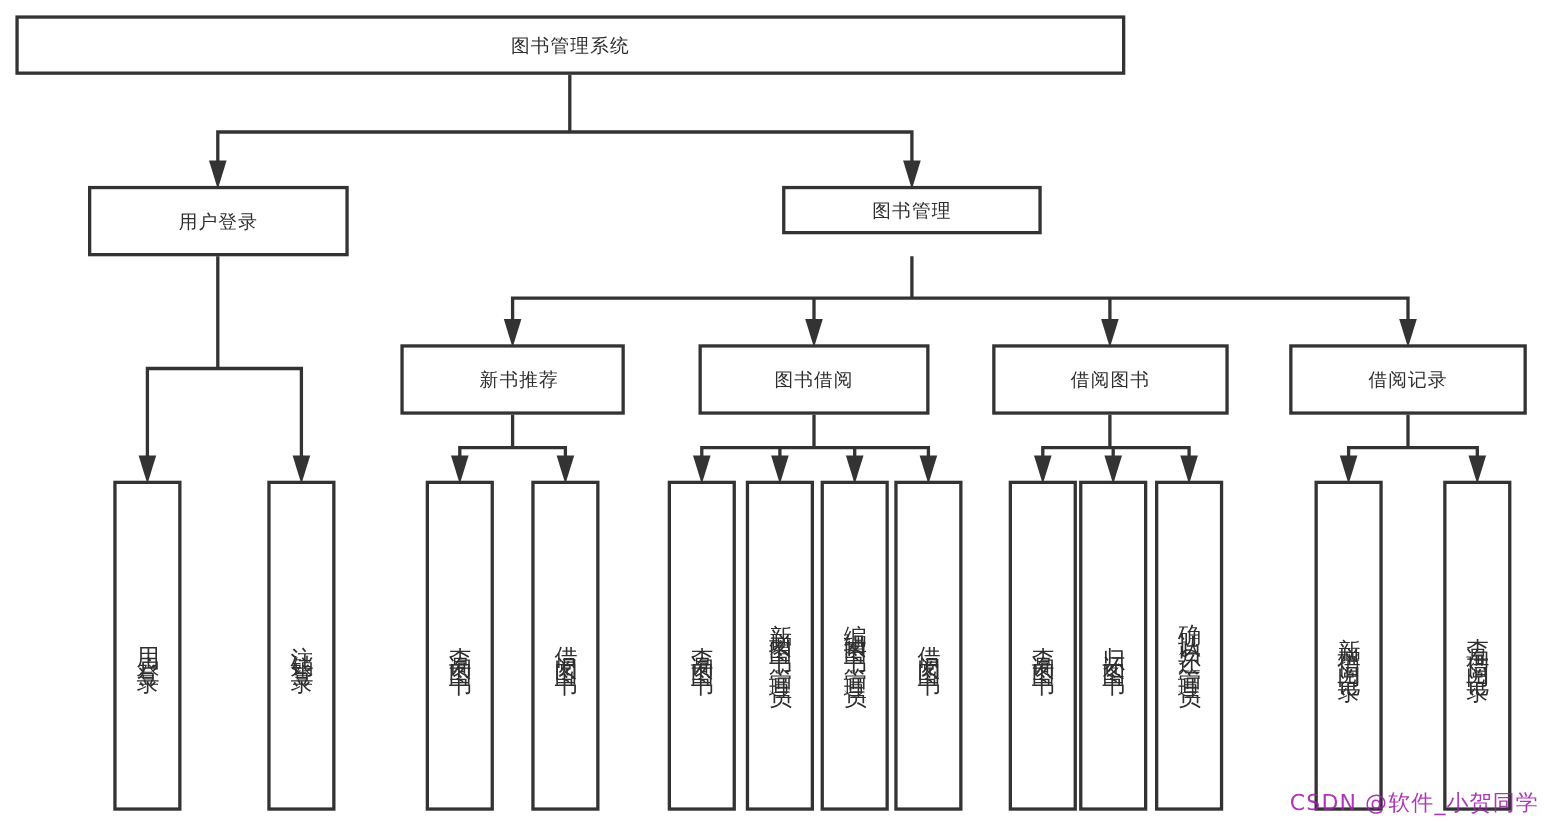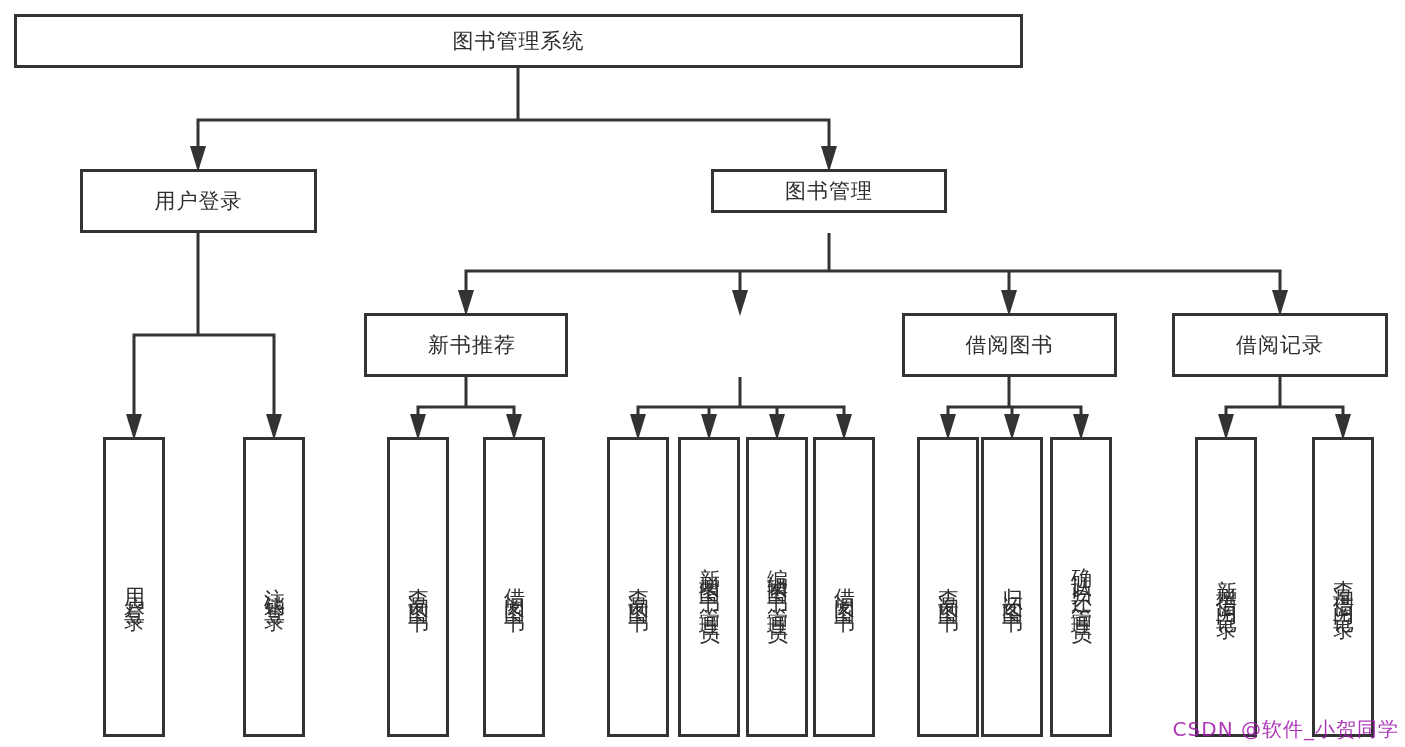--- a/index.html
+++ b/index.html
@@ -7,21 +7,21 @@
   .canvas {
     position:relative; width:1405px; height:747px;
     background:#ffffff; overflow:hidden;
   }
   .node {
     position:absolute; box-sizing:border-box;
     background:#ffffff; border:3px solid #333333;
     display:flex; align-items:center; justify-content:center;
     color:#2e2e2e;
   }
-  .h-node { font-size:21px; letter-spacing:1px; white-space:nowrap; }
+  .h-node { font-size:17px; letter-spacing:1px; white-space:nowrap; }
   .v-node {
     writing-mode:vertical-rl; text-orientation:mixed;
     font-size:21px; letter-spacing:8px; line-height:1;
   }
   .connectors {
     position:absolute; left:0; top:0; pointer-events:none; z-index:5;
   }
   .watermark {
     position:absolute; right:6px; top:716px; z-index:9;
     font-size:20px; color:#a21caf; opacity:0.88;
@@ -47,20 +47,21 @@
 <body>
 
 <div class="canvas">
 
   <div class="node h-node root">图书管理系统</div>
 
   <div class="node h-node lv2a">用户登录</div>
   <div class="node h-node lv2b">图书管理</div>
 
   <div class="node h-node lv3 lv3a">新书推荐</div>
+  <div class="node h-node lv3 lv3b">图书借阅</div>
   <div class="node h-node lv3 lv3c">借阅图书</div>
   <div class="node h-node lv3 lv3d">借阅记录</div>
 
   <div class="node v-node leaf lfA1">用户登录</div>
   <div class="node v-node leaf lfA2">注销登录</div>
 
   <div class="node v-node leaf lfB1">查询图书</div>
   <div class="node v-node leaf lfB2">借阅图书</div>
 
   <div class="node v-node leaf lfC1">查询图书</div>

